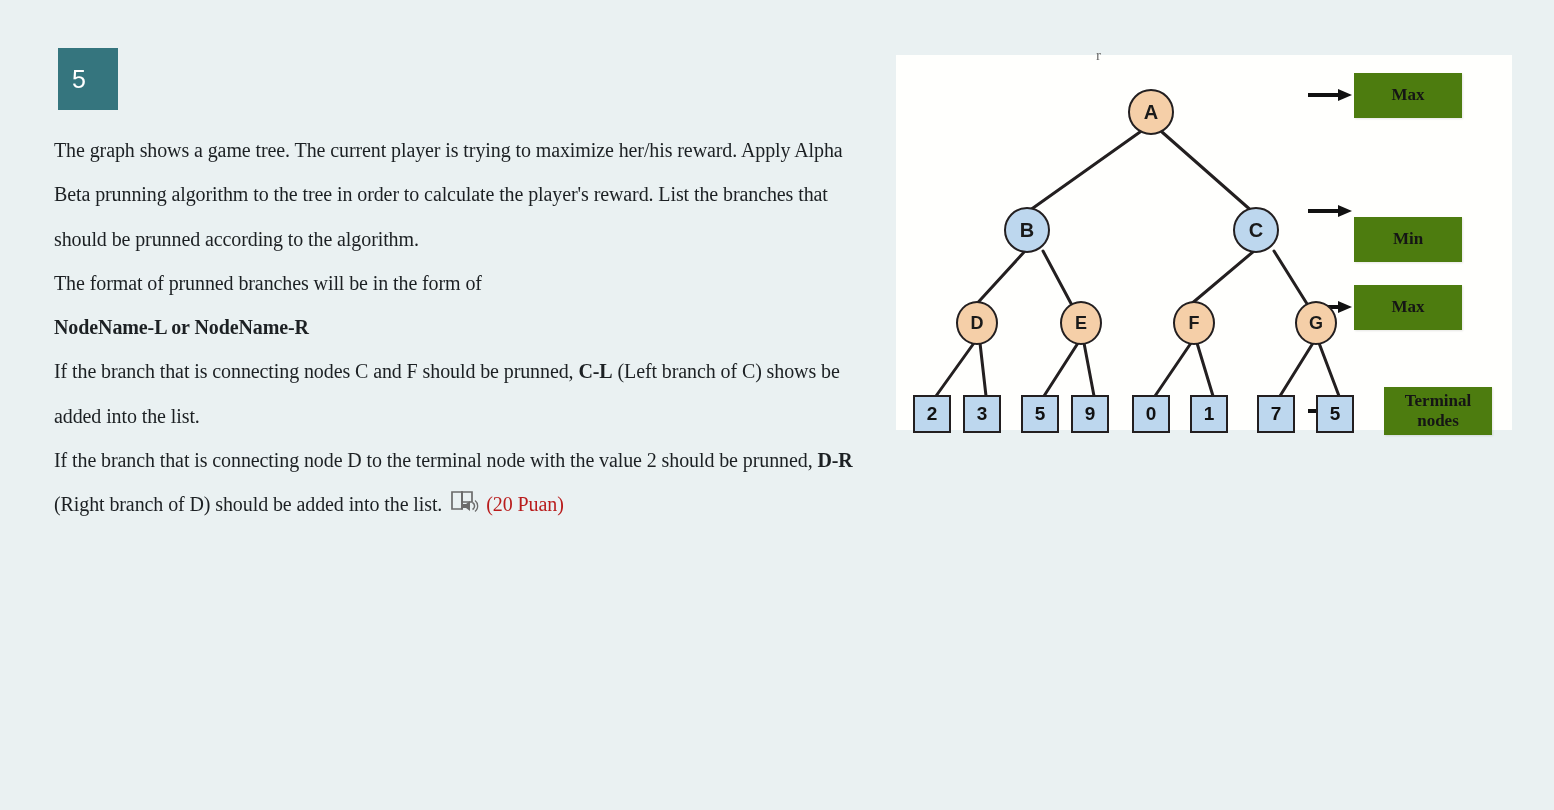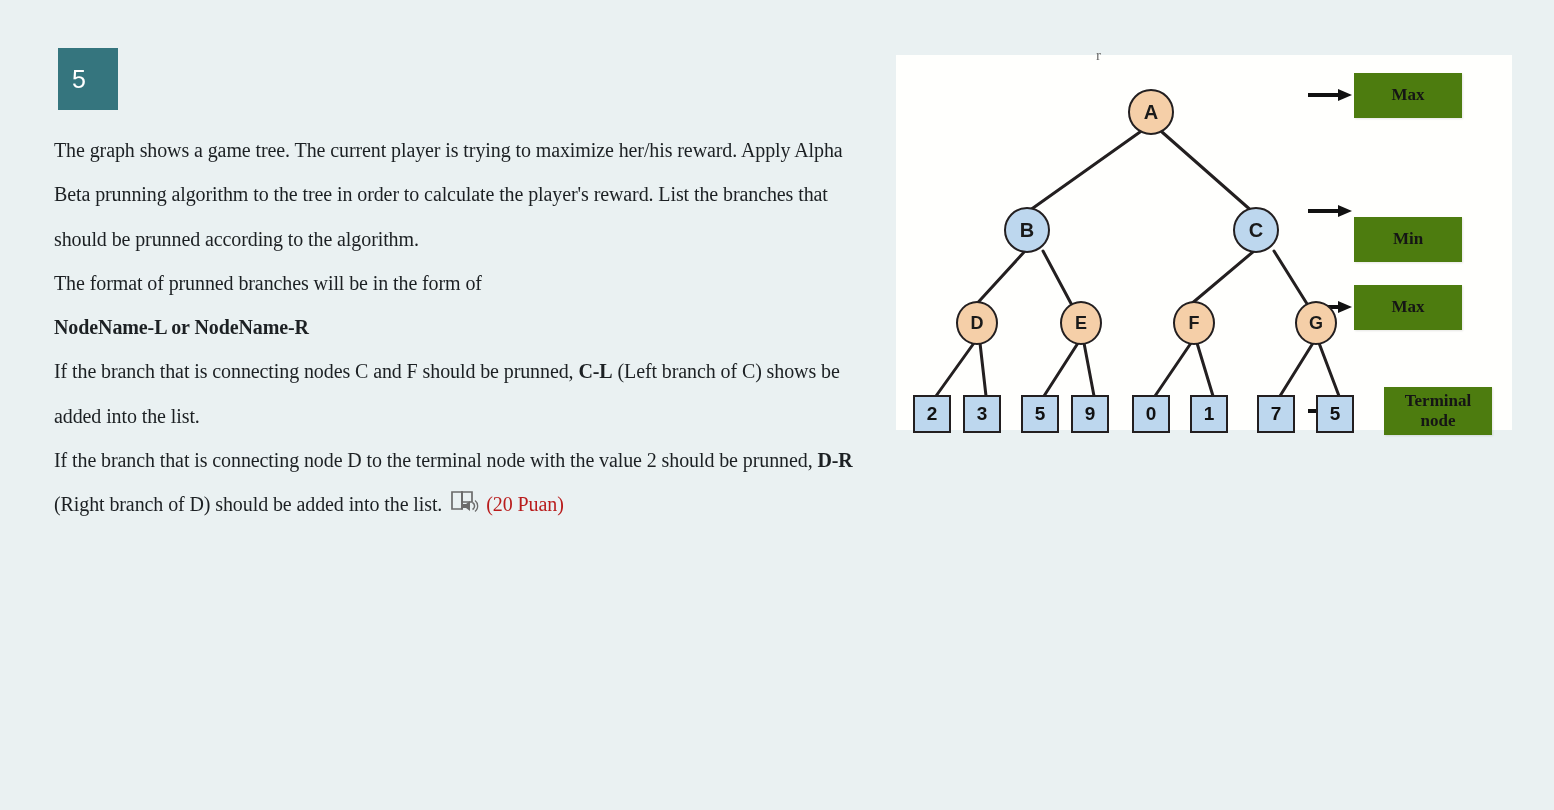--- a/index.html
+++ b/index.html
@@ -250,16 +250,16 @@
     <span>Max</span>
   </div>
   <div class="legend-chip" style="position:absolute; left:458px; top:134px; width:108px; height:45px;margin-top:28px;">
     <span>Min</span>
   </div>
   <div class="legend-chip" style="position:absolute; left:458px; top:230px; width:108px; height:45px;">
     <span>Max</span>
   </div>
   <div class="legend-chip" style="position:absolute; left:458px; top:332px; width:108px; height:48px;margin-left:30px;">
     <span>Terminal</span>
-    <span>node</span>
+    <span>nodes</span>
   </div>
 
 </div>
 
 </body></html>

